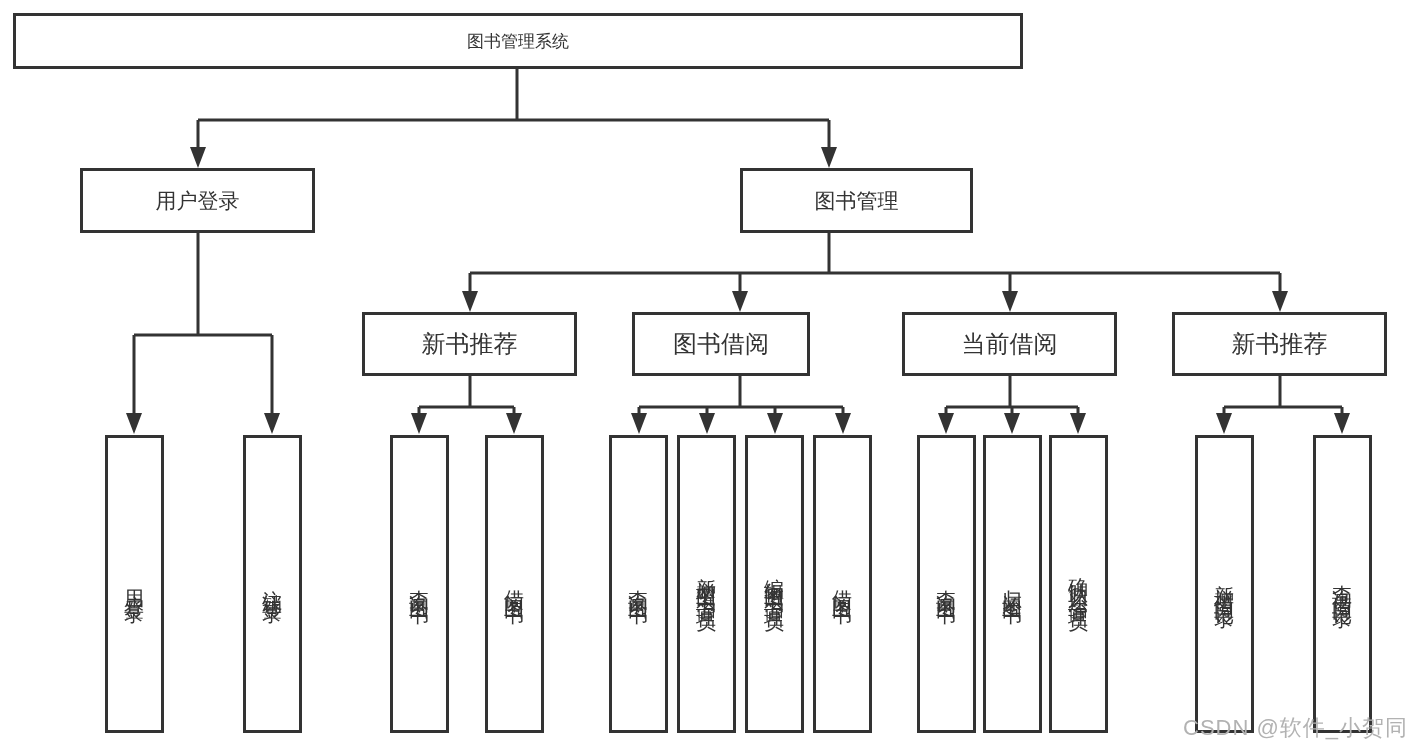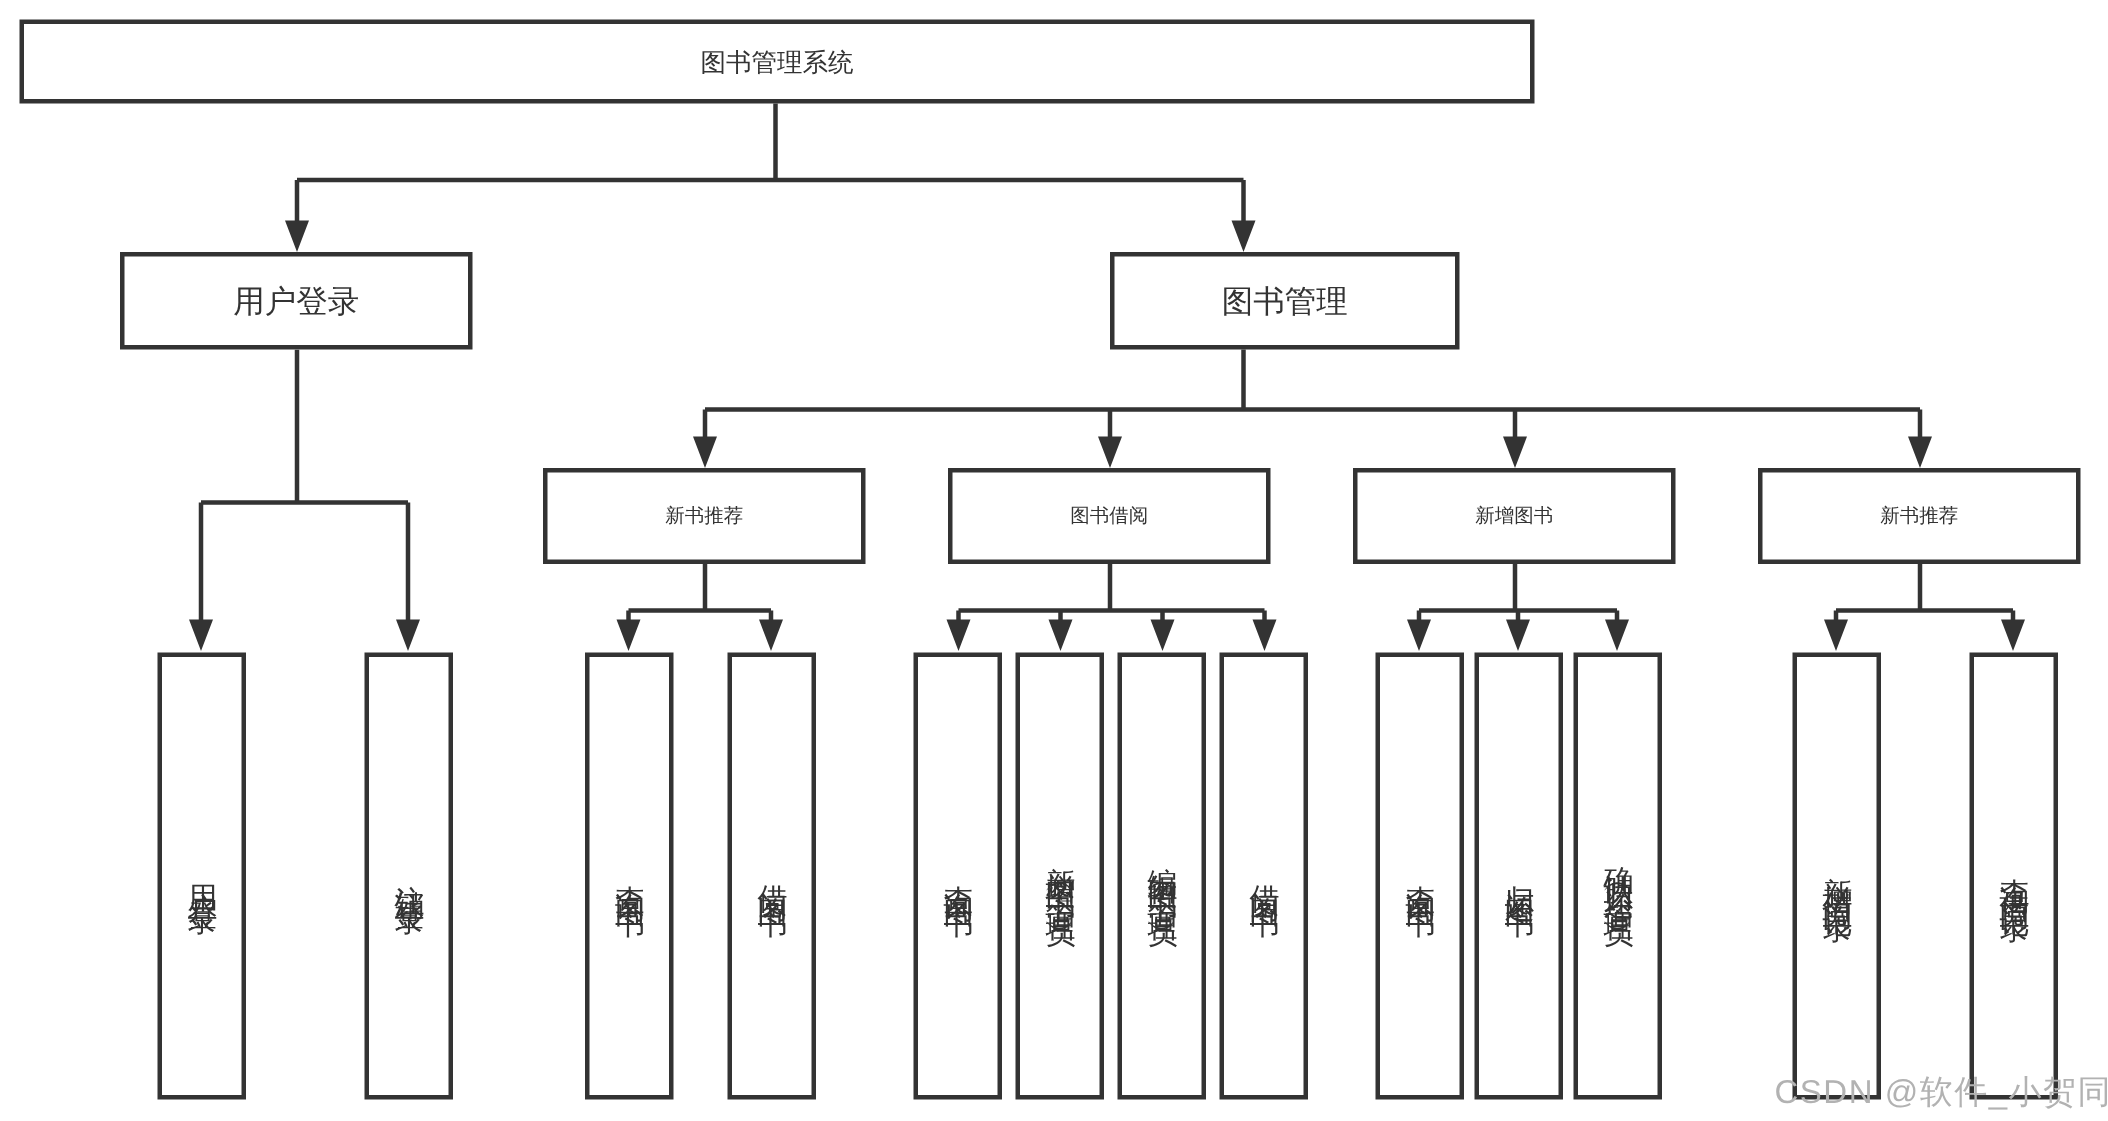--- a/index.html
+++ b/index.html
@@ -17,21 +17,21 @@
     position:absolute;box-sizing:border-box;
     border:3px solid var(--line,#333333);
     background:#ffffff;
     display:flex;align-items:center;justify-content:center;
     color:var(--text,#333333);
     font-size:20px;
     text-align:center;
   }
   .lvl1{font-size:17px;}
   .lvl2{font-size:21px;}
-  .lvl3{font-size:13px;}
+  .lvl3{font-size:24px;}
   .v{
     top:435px;width:59px;height:298px;
     writing-mode:vertical-rl;
     letter-spacing:5px;
     font-size:20px;
     line-height:1;
   }
   .watermark{
     position:absolute;left:1183px;top:713px;
     font-size:22px;
@@ -66,22 +66,22 @@
       M1078 434 L1070 413 L1086 413 Z  M1224 434 L1216 413 L1232 413 Z
       M1342 434 L1334 413 L1350 413 Z"></path>
   </svg>
 
   <div class="box lvl1" style="left:13px;top:13px;width:1010px;height:56px">图书管理系统</div>
 
   <div class="box lvl2" style="left:80px;top:168px;width:235px;height:65px">用户登录</div>
   <div class="box lvl2" style="left:740px;top:168px;width:233px;height:65px">图书管理</div>
 
   <div class="box lvl3" style="left:362px;top:312px;width:215px;height:64px">新书推荐</div>
-  <div class="box lvl3" style="left:632px;top:312px;width:215px;height:64px">图书借阅</div>
-  <div class="box lvl3" style="left:902px;top:312px;width:215px;height:64px">新增图书</div>
+  <div class="box lvl3" style="left:632px;top:312px;width:178px;height:64px">图书借阅</div>
+  <div class="box lvl3" style="left:902px;top:312px;width:215px;height:64px">当前借阅</div>
   <div class="box lvl3" style="left:1172px;top:312px;width:215px;height:64px">新书推荐</div>
 
   <div class="box v" style="left:105px">用户登录</div>
   <div class="box v" style="left:243px">注销登录</div>
 
   <div class="box v" style="left:390px">查询图书</div>
   <div class="box v" style="left:485px">借阅图书</div>
 
   <div class="box v" style="left:609px">查询图书</div>
   <div class="box v" style="left:677px">新增图书（管理员）</div>

